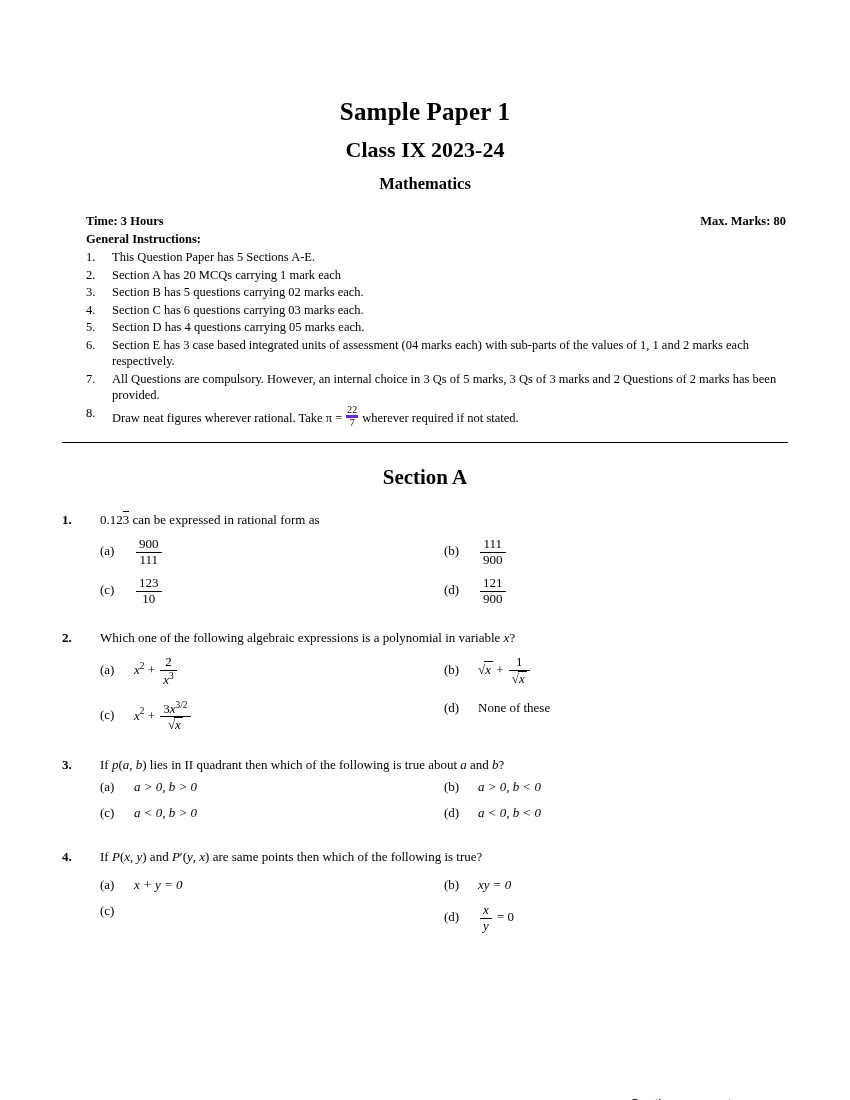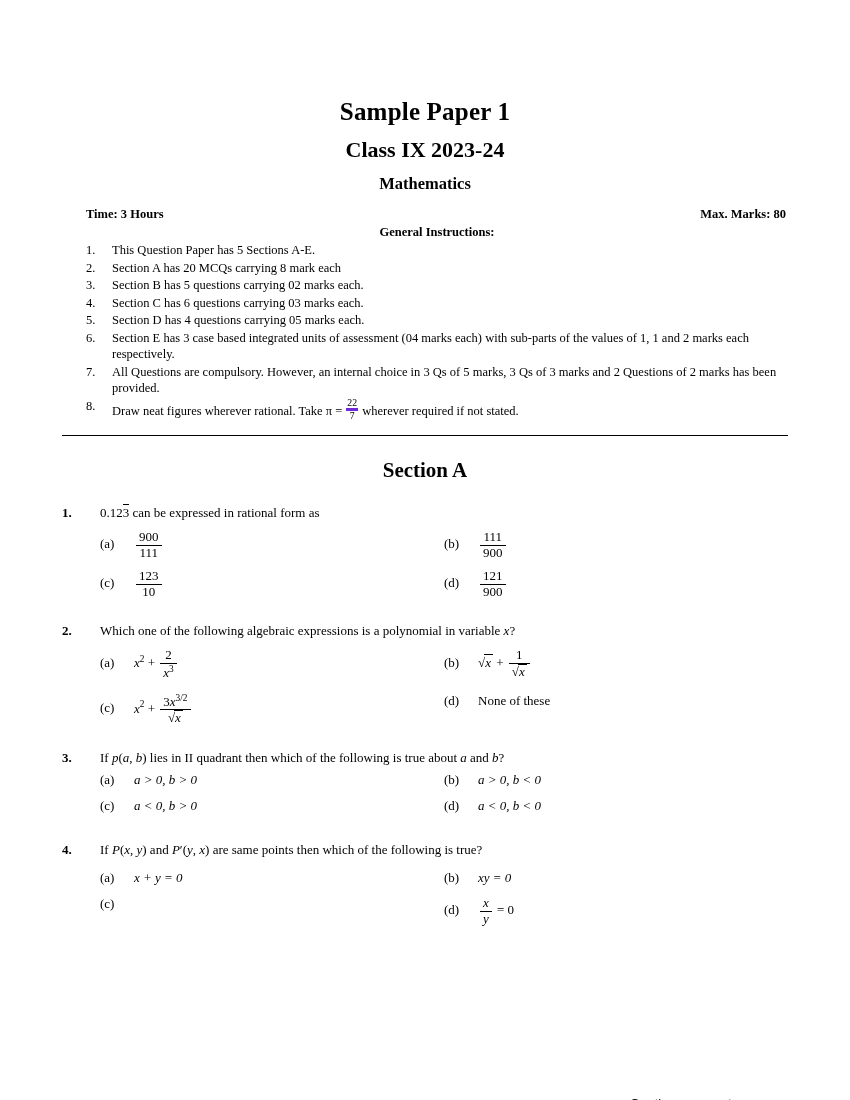--- a/index.html
+++ b/index.html
@@ -40,33 +40,32 @@
     text-align: center;
     font-size: 16.5px;
     font-weight: bold;
     margin-top: 11px;
   }
 
   .meta-row {
     display: flex;
     justify-content: space-between;
     align-items: baseline;
-    margin-top: 13px;
+    margin-top: 20px;
     font-size: 12.5px;
     font-weight: bold;
   }
   .meta-left { padding-left: 24px; }
   .meta-right { padding-right: 2px; }
 
   .gen-inst {
     font-size: 12.5px;
     font-weight: bold;
     padding-left: 24px;
     margin-top: 3px;
-    text-align: center;
   }
 
   ol.inst-list {
     list-style: none;
     margin: 2px 0 0 0;
     padding: 0 0 0 24px;
     font-size: 12.5px;
     line-height: 1.32;
   }
   ol.inst-list li {
@@ -195,21 +194,21 @@
 
   <div class="gen-inst">General Instructions:</div>
 
   <ol class="inst-list">
     <li>
       <span class="num">1.</span>
       <span class="txt">This Question Paper has 5 Sections A-E.</span>
     </li>
     <li>
       <span class="num">2.</span>
-      <span class="txt">Section A has 20 MCQs carrying 8 mark each</span>
+      <span class="txt">Section A has 20 MCQs carrying 1 mark each</span>
     </li>
     <li>
       <span class="num">3.</span>
       <span class="txt">Section B has 5 questions carrying 02 marks each.</span>
     </li>
     <li>
       <span class="num">4.</span>
       <span class="txt">Section C has 6 questions carrying 03 marks each.</span>
     </li>
     <li>

